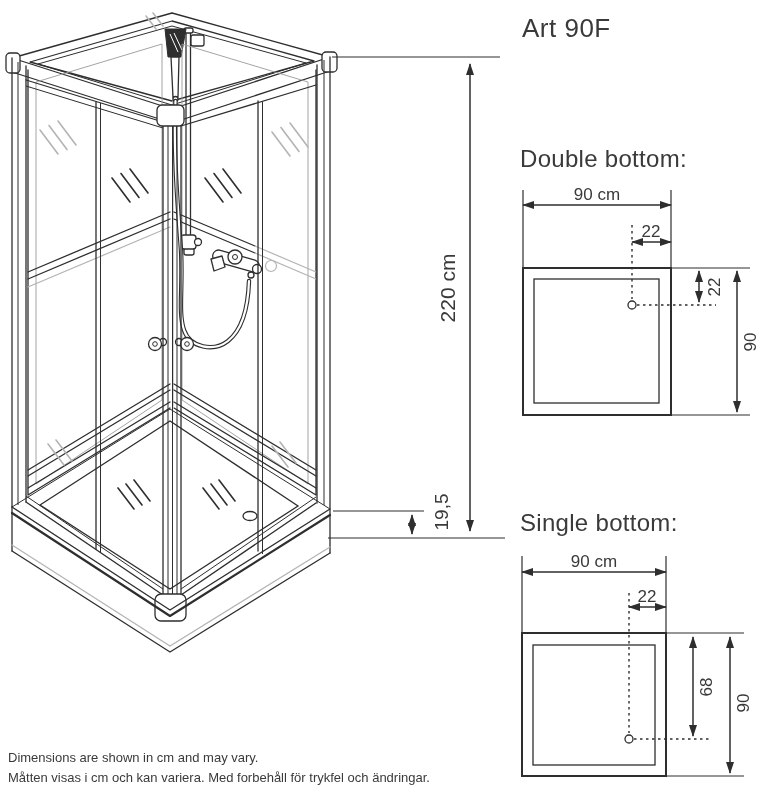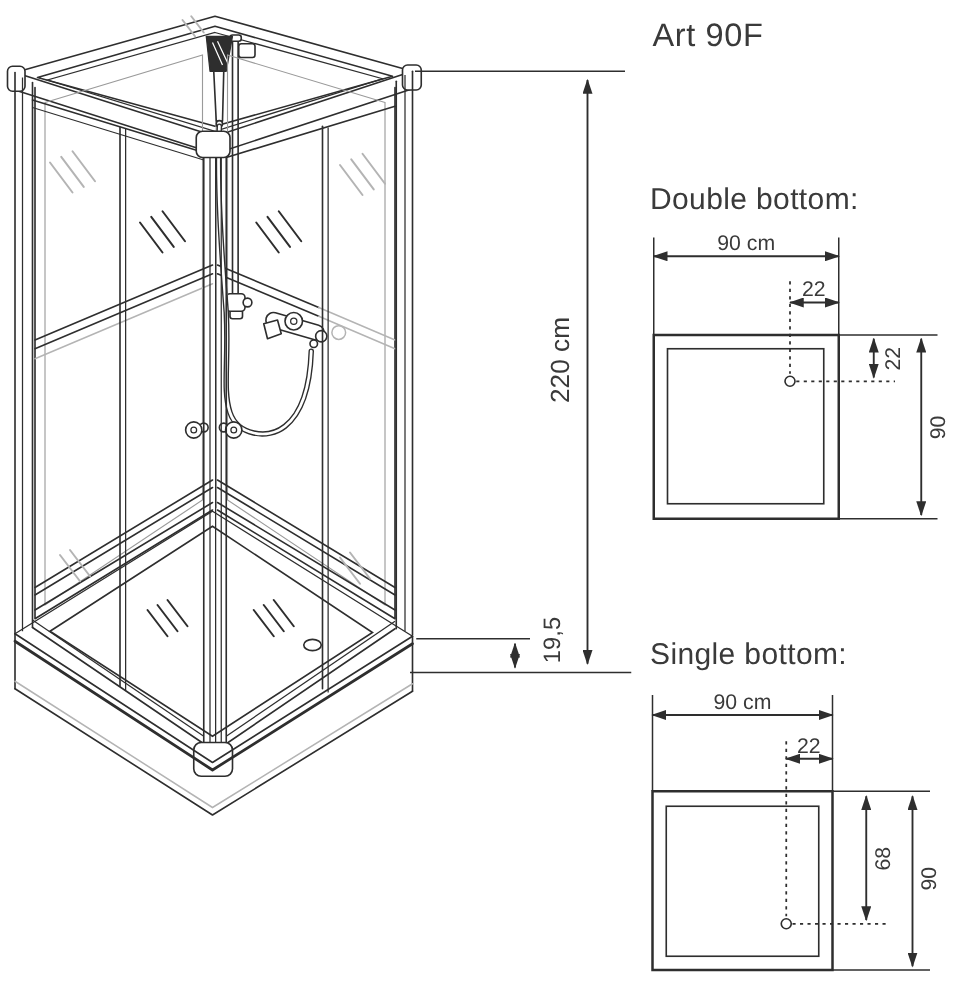--- a/index.html
+++ b/index.html
@@ -223,14 +223,18 @@
     <text class="dl" text-anchor="middle" x="647" y="602">22</text>
     <line class="ext" x1="666" y1="633" x2="744" y2="633"></line>
     <line class="ext" x1="666" y1="776" x2="744" y2="776"></line>
     <line class="dim" x1="693" y1="637" x2="693" y2="736" marker-start="url(#ah)" marker-end="url(#ah)"></line>
     <text class="dl" text-anchor="middle" transform="rotate(-90 706 687)" x="706" y="687" dy="6">68</text>
     <line class="dim" x1="730" y1="637" x2="730" y2="773" marker-start="url(#ah)" marker-end="url(#ah)"></line>
     <text class="dl" text-anchor="middle" transform="rotate(-90 743 703)" x="743" y="703" dy="6">90</text>
   </g>
 </svg>
 
+  <div class="footer">
+    <p>Dimensions are shown in cm and may vary.</p>
+    <p>Måtten visas i cm och kan variera. Med forbehåll för trykfel och ändringar.</p>
+  </div>
 
 </div>
 
 </body></html>

